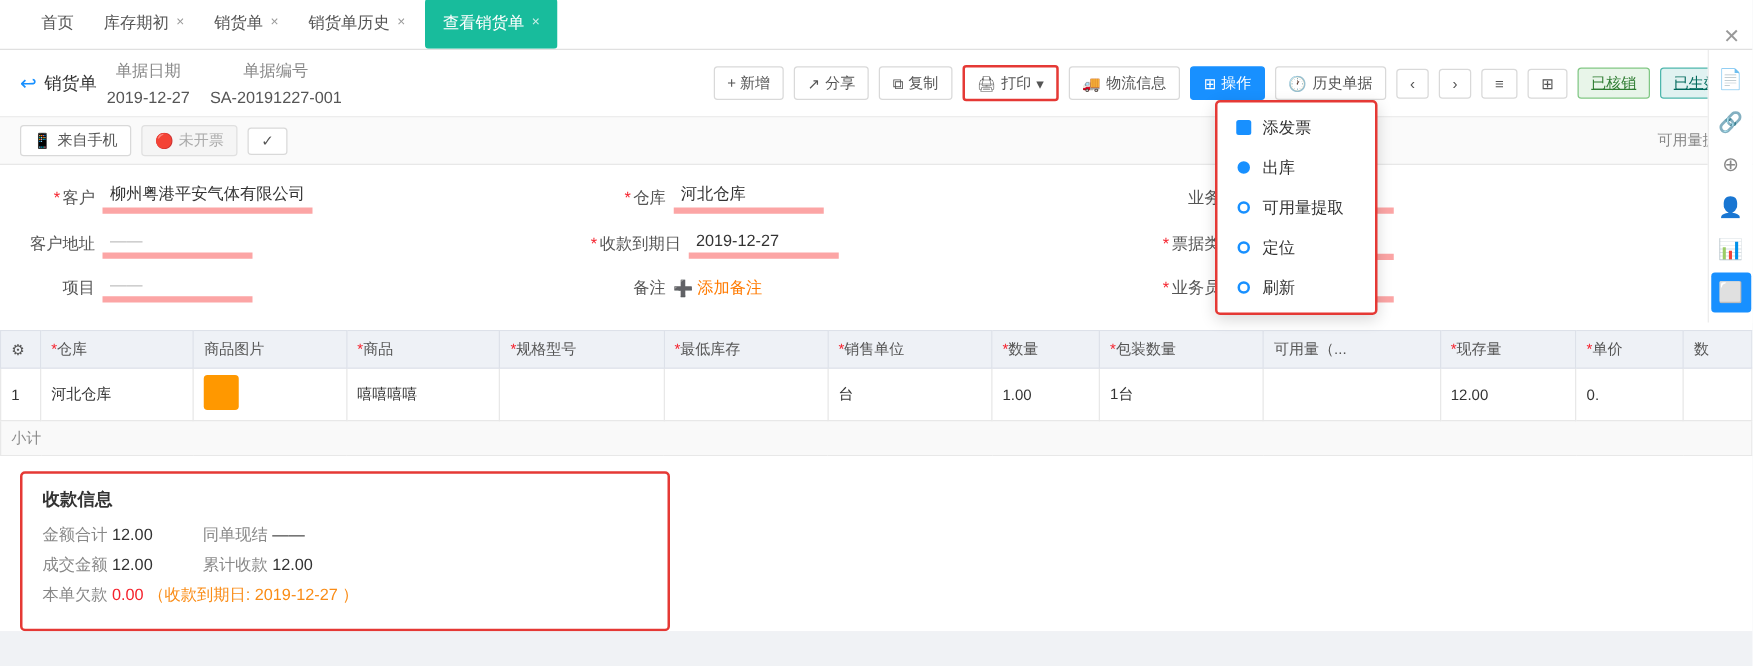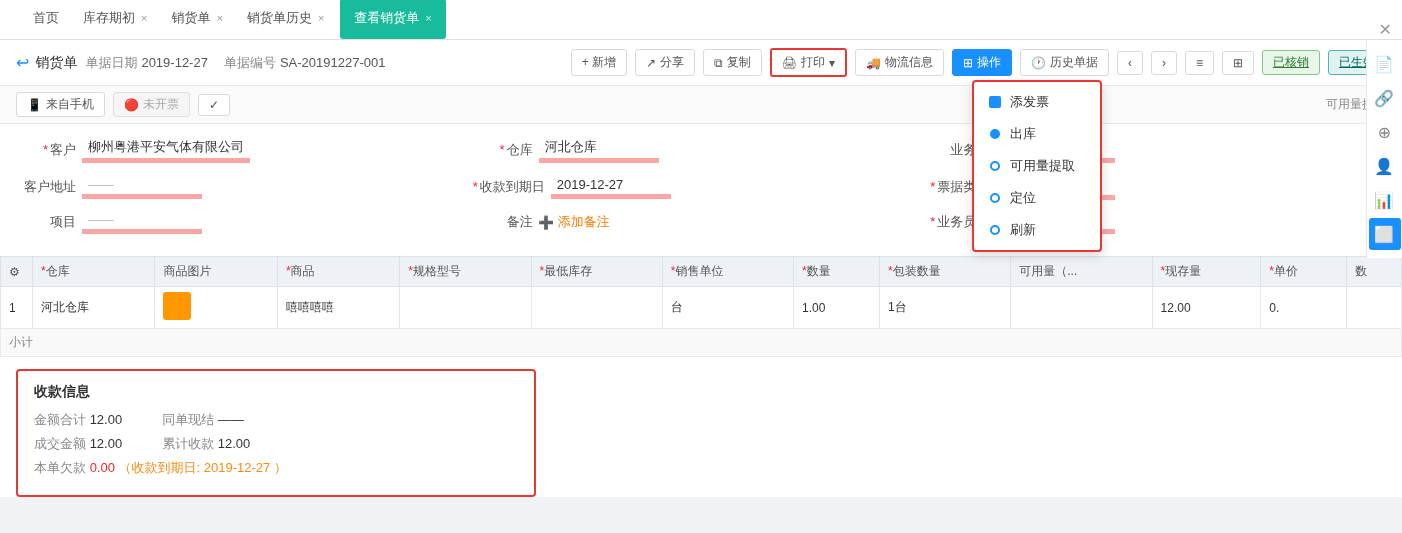--- a/index.html
+++ b/index.html
@@ -25,21 +25,21 @@
     .doc-area { background: #fff; margin: 0; }
 
     
     .doc-header {
       display: flex; align-items: center; padding: 8px 16px;
       border-bottom: 1px solid #e8e8e8; background: #fff; flex-wrap: wrap; gap: 8px;
     }
     .doc-title { display: flex; align-items: center; gap: 6px; font-size: 14px; font-weight: 500; color: #333; }
     .doc-title-icon { color: #1890ff; font-size: 16px; }
     .doc-meta { display: flex; align-items: center; gap: 16px; flex: 1; }
-    .doc-meta-item { display: flex; align-items: center; gap: 4px; color: #555; }
+    .doc-meta-item { display: flex; align-items: center; gap: 4px; color: #555; flex-direction: column; }
     .doc-meta-label { color: #888; }
     .doc-actions { display: flex; align-items: center; gap: 8px; margin-left: auto; }
     .action-btn {
       display: flex; align-items: center; gap: 4px; padding: 4px 10px;
       border: 1px solid #d9d9d9; border-radius: 3px; cursor: pointer; background: #fff;
       color: #555; font-size: 12px; white-space: nowrap;
     }
     .action-btn.active-tab-btn { background: #1890ff; color: #fff; border-color: #1890ff; }
     .action-btn.highlighted { border: 2px solid #e53935; }
     .status-badge {

